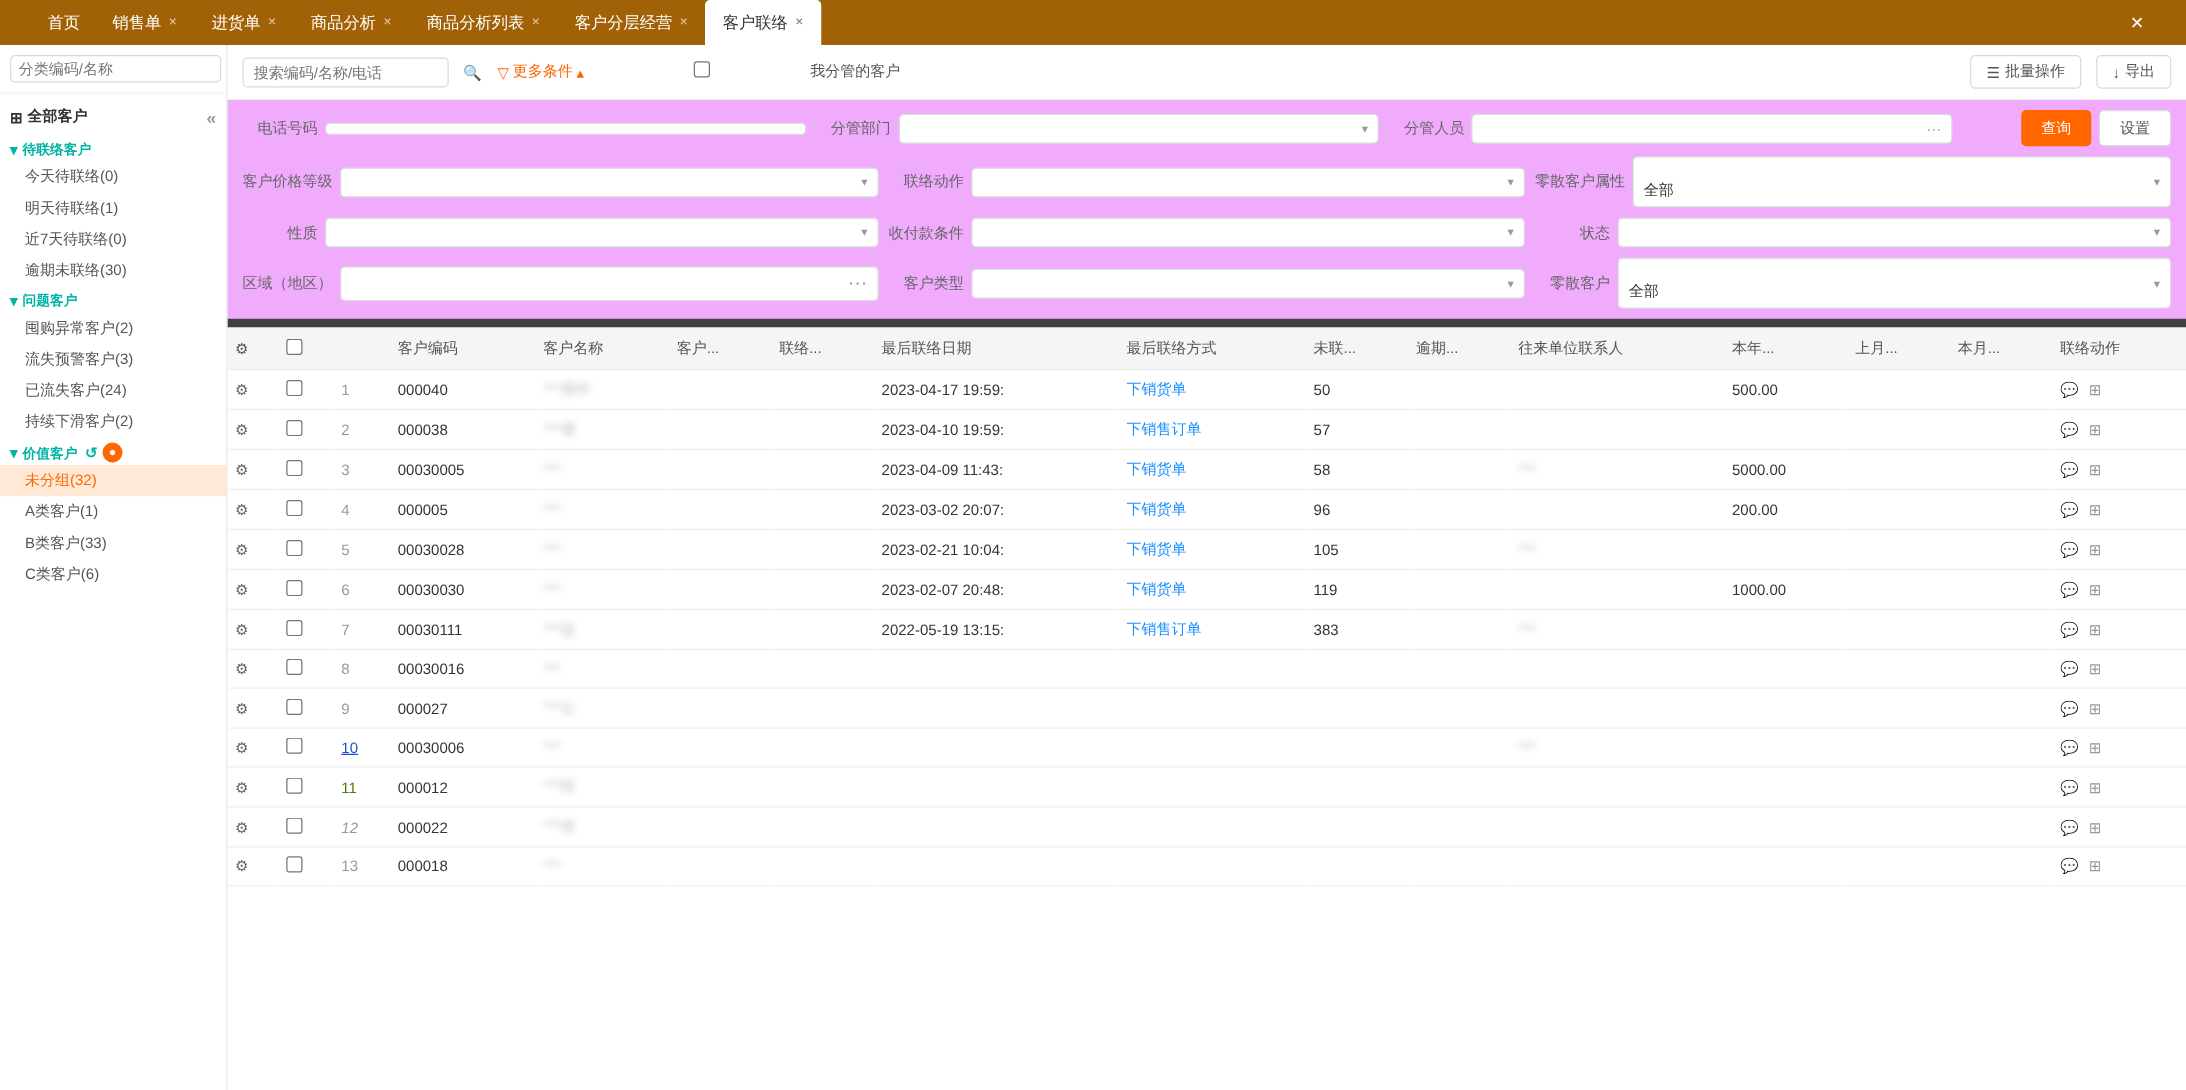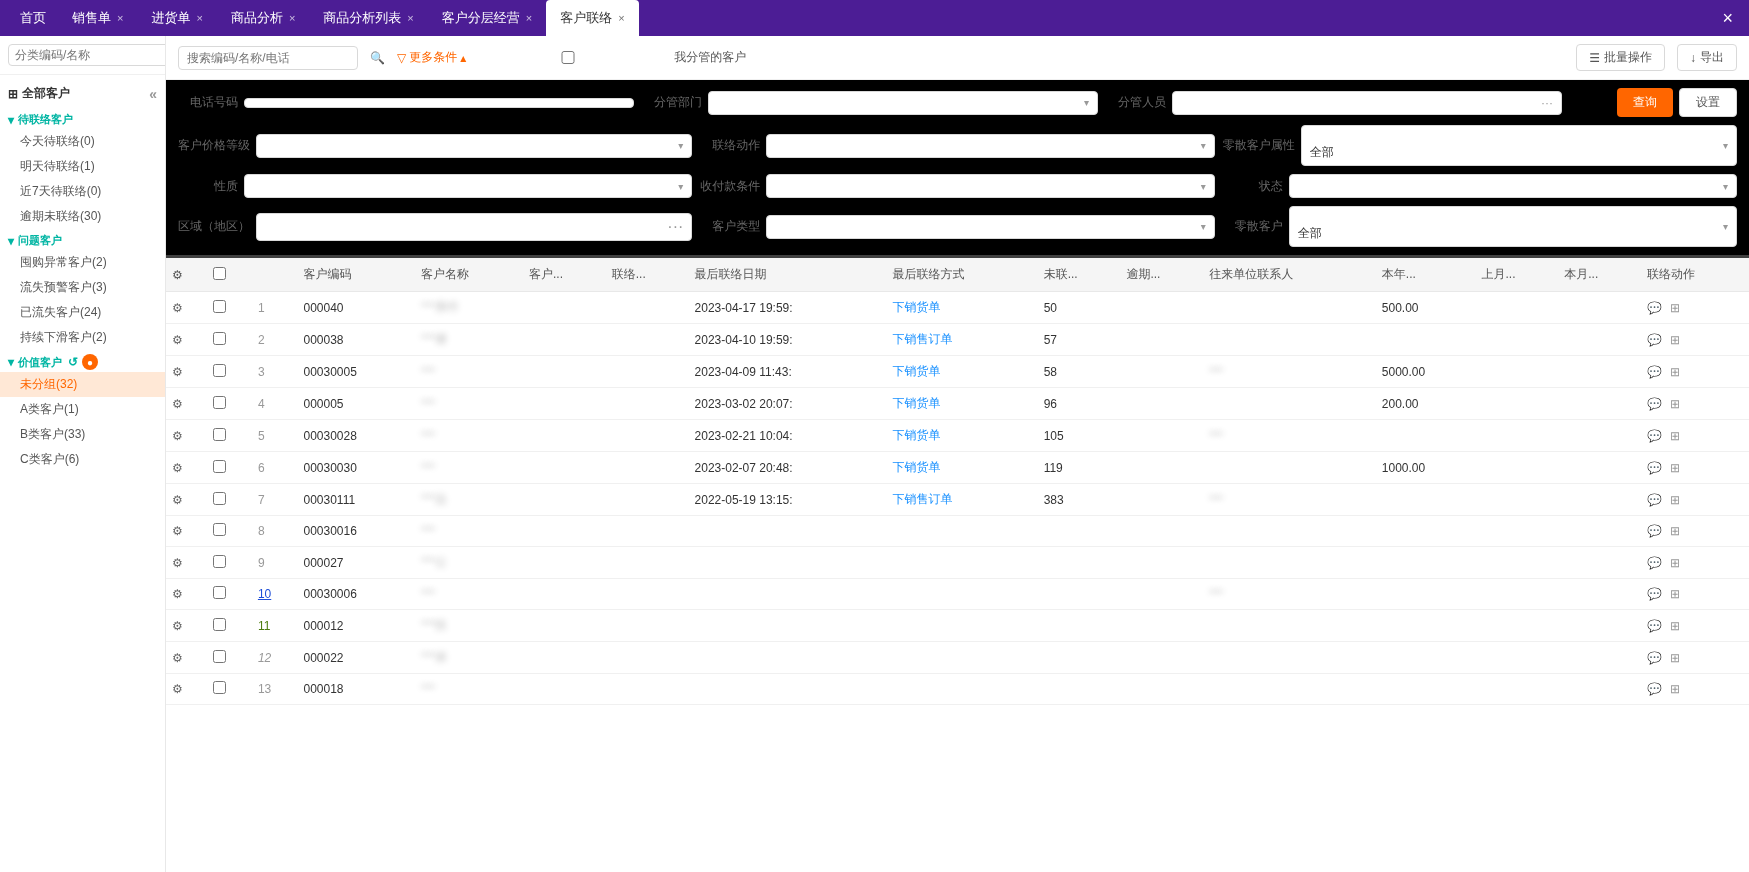--- a/index.html
+++ b/index.html
@@ -1,42 +1,42 @@
 <!DOCTYPE html>
 <html><head>
   <meta charset="utf-8">
   <style>
     * { box-sizing: border-box; margin: 0; padding: 0; font-family: 'Microsoft YaHei', Arial, sans-serif; font-size: 12px; }
     body { background: #f5f5f5; overflow: hidden; }
 
     
     .top-nav {
       display: flex; align-items: center;
-      background: #4c1d95; height: 36px; padding: 0 8px;
+      background: #a16207; height: 36px; padding: 0 26px;
       color: white;
     }
     .top-nav .nav-item {
       padding: 0 14px; height: 36px; display: flex; align-items: center;
       cursor: pointer; color: white; font-size: 13px; position: relative;
       white-space: nowrap;
     }
     .top-nav .nav-item.active {
       background: white; color: #333; border-radius: 4px 4px 0 0;
     }
     .top-nav .nav-item .close-icon { margin-left: 6px; font-size: 11px; opacity: 0.7; }
     .top-nav .home { padding: 0 12px; }
     .top-nav .spacer { flex: 1; }
     .top-nav .close-btn { color: white; font-size: 18px; cursor: pointer; padding: 0 8px; }
 
     
     .main-layout { display: flex; height: calc(100vh - 36px); }
 
     
     .sidebar {
-      width: 166px; background: white; border-right: 1px solid #e8e8e8;
+      width: 182px; background: white; border-right: 1px solid #e8e8e8;
       display: flex; flex-direction: column; overflow: hidden; flex-shrink: 0;
     }
     .sidebar-search {
       padding: 8px; border-bottom: 1px solid #f0f0f0; display: flex; align-items: center; gap: 4px;
     }
     .sidebar-search input {
       flex: 1; border: 1px solid #d9d9d9; border-radius: 4px; padding: 3px 6px; font-size: 12px; outline: none;
     }
     .sidebar-tree { flex: 1; overflow-y: auto; padding: 4px 0; }
     .tree-section-title {
@@ -56,34 +56,34 @@
 
     
     .content-area { flex: 1; display: flex; flex-direction: column; overflow: hidden; }
 
     
     .filter-bar {
       background: white; padding: 8px 12px; border-bottom: 1px solid #f0f0f0;
       display: flex; align-items: center; gap: 12px;
     }
     .filter-bar input {
-      border: 1px solid #d9d9d9; border-radius: 4px; padding: 4px 8px; width: 180px; outline: none;
+      border: 1px solid #d9d9d9; border-radius: 4px; padding: 4px 8px; width: 165px; outline: none;
     }
     .filter-bar .search-btn { color: #999; cursor: pointer; }
     .filter-more { color: #ff6600; cursor: pointer; display: flex; align-items: center; gap: 3px; }
-    .filter-checkbox { display: flex; align-items: center; gap: 16px; color: #555; cursor: pointer; }
+    .filter-checkbox { display: flex; align-items: flex-start; gap: 4px; color: #555; cursor: pointer; }
     .spacer { flex: 1; }
     .action-btn {
       padding: 4px 12px; border: 1px solid #d9d9d9; border-radius: 4px; cursor: pointer;
       background: white; color: #555; font-size: 12px; display: flex; align-items: center; gap: 4px;
     }
 
     
     .adv-filter {
-      background: #000000; border-bottom: 3px solid #404040; padding: 8px 12px;
+      background: #f0abfc; border-bottom: 7px solid #404040; padding: 8px 12px;
     }
     .adv-filter-row { display: flex; align-items: center; gap: 8px; margin-bottom: 8px; }
     .adv-filter-row:last-child { margin-bottom: 0; }
     .filter-field {
       display: flex; align-items: center; gap: 6px; flex: 1;
     }
     .filter-label { color: #666; white-space: nowrap; min-width: 60px; text-align: right; }
     .filter-input {
       flex: 1; border: 1px solid #d9d9d9; border-radius: 4px; padding: 4px 8px;
       display: flex; align-items: center; justify-content: space-between; background: white;

